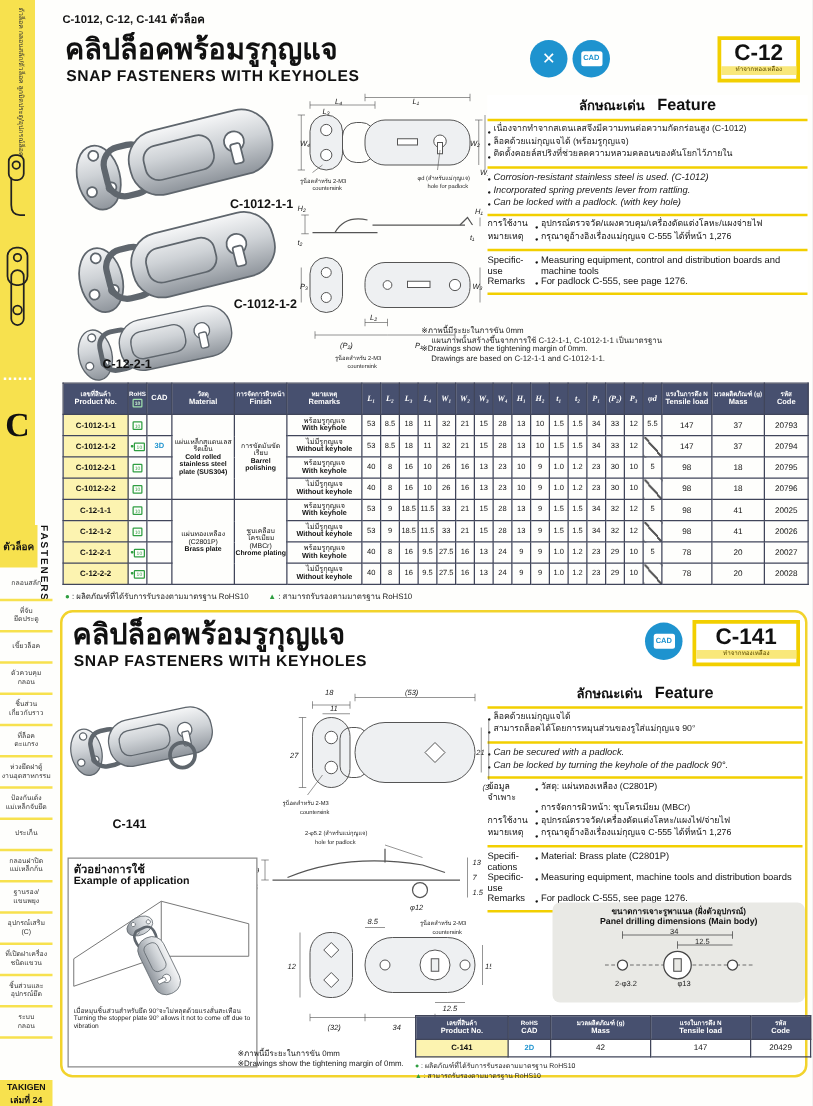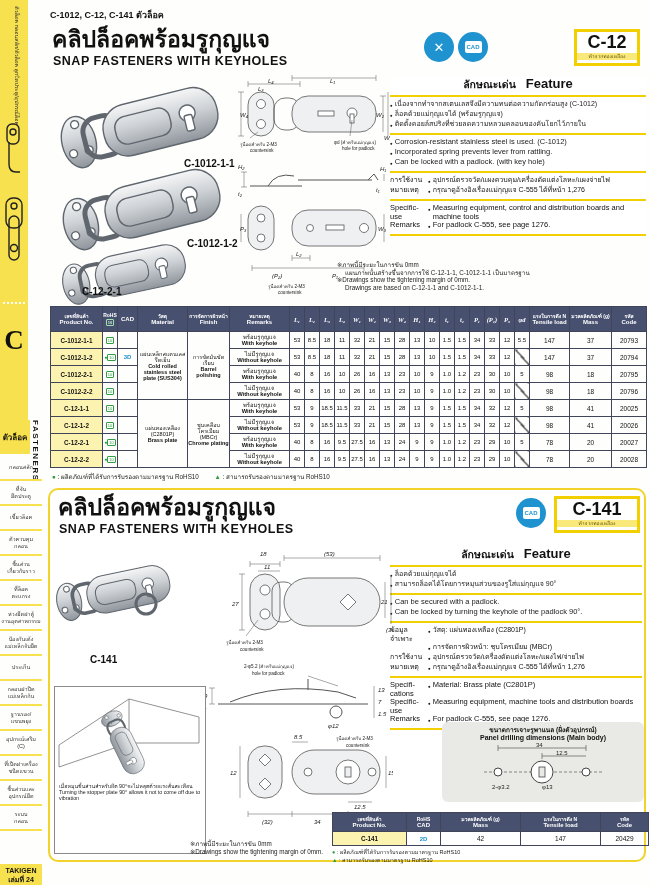--- a/index.html
+++ b/index.html
@@ -37,21 +37,21 @@
   .codebox .big{font-size:18px;font-weight:bold;line-height:21px;}
   .codebox .sub{background:#f9e87a;font-size:5px;color:#5a4a00;line-height:7px;}
   
   .feat{position:absolute;background:#fff;}
   .feat .hd{display:flex;justify-content:center;gap:10px;align-items:baseline;
         border-bottom:2px solid #f2cf00;padding-bottom:2px;margin-bottom:3px;}
   .feat .hd .ht{font-size:10.5px;font-weight:bold;}
   .feat .hd .he{font-size:13px;font-weight:bold;}
   .fb{display:flex;font-size:7px;line-height:8.5px;color:#222;}
   .fb::before{content:"●";font-size:4.5px;margin:1.5px 2px 0 0;}
-  .fb.en{font-size:7.5px;}
+  .fb.en{font-size:7.5px;font-style:italic;}
   .fdiv{border-top:2px solid #f2cf00;margin:3px 0;}
   .frow{display:flex;font-size:7px;line-height:8.5px;}
   .frow .lab{width:38px;flex:none;}
   .frow .txt{flex:1;display:flex;}
   .frow .txt::before{content:"●";font-size:4.5px;margin:1.5px 2px 0 0;}
   .frow.en{font-size:7.5px;}
   .fend{border-top:2px solid #f2cf00;margin-top:3px;}
   
   table{border-collapse:collapse;table-layout:fixed;}
   .t1{position:absolute;left:50px;top:306px;width:596px;font-size:6.5px;}
@@ -821,20 +821,24 @@
       </g>
       <text class="dtx" x="106" y="193">8.5</text>
       <text class="dtx" x="42" y="229">12</text>
       <text class="dtx" x="200" y="229">15</text>
       <text class="dtx" x="166" y="263">12.5</text>
       <text class="dtx" x="74" y="278">(32)</text>
       <text class="dtx" x="126" y="278">34</text>
     </svg>
 
     <div class="exbox" style="left:4px;top:196px;width:150px;height:166px">
+      <div style="padding:3px 4px 0 4px">
+        <div class="et">ตัวอย่างการใช้</div>
+        <div class="ee">Example of application</div>
+      </div>
       <svg width="148" height="92" viewBox="0 0 148 92">
         <g stroke="#777" stroke-width="0.8" fill="none">
           <path d="M4 58 L74 12 L144 30"></path>
           <path d="M74 12 L74 44 M4 58 L4 80 M144 30 L144 56"></path>
           <path d="M4 80 L74 56 L144 56 M74 44 L74 56"></path>
         </g>
         <use href="#latch" transform="translate(66,18) rotate(64) scale(0.42)"></use>
       </svg>
       <div class="exnote" style="padding:0 4px">เมื่อหมุนชิ้นส่วนสำหรับยึด 90°จะไม่หลุดด้วยแรงสั่นสะเทือน</div>
       <div class="exnote" style="padding:0 4px">Turning the stopper plate 90° allows it not to come off due to vibration</div>

